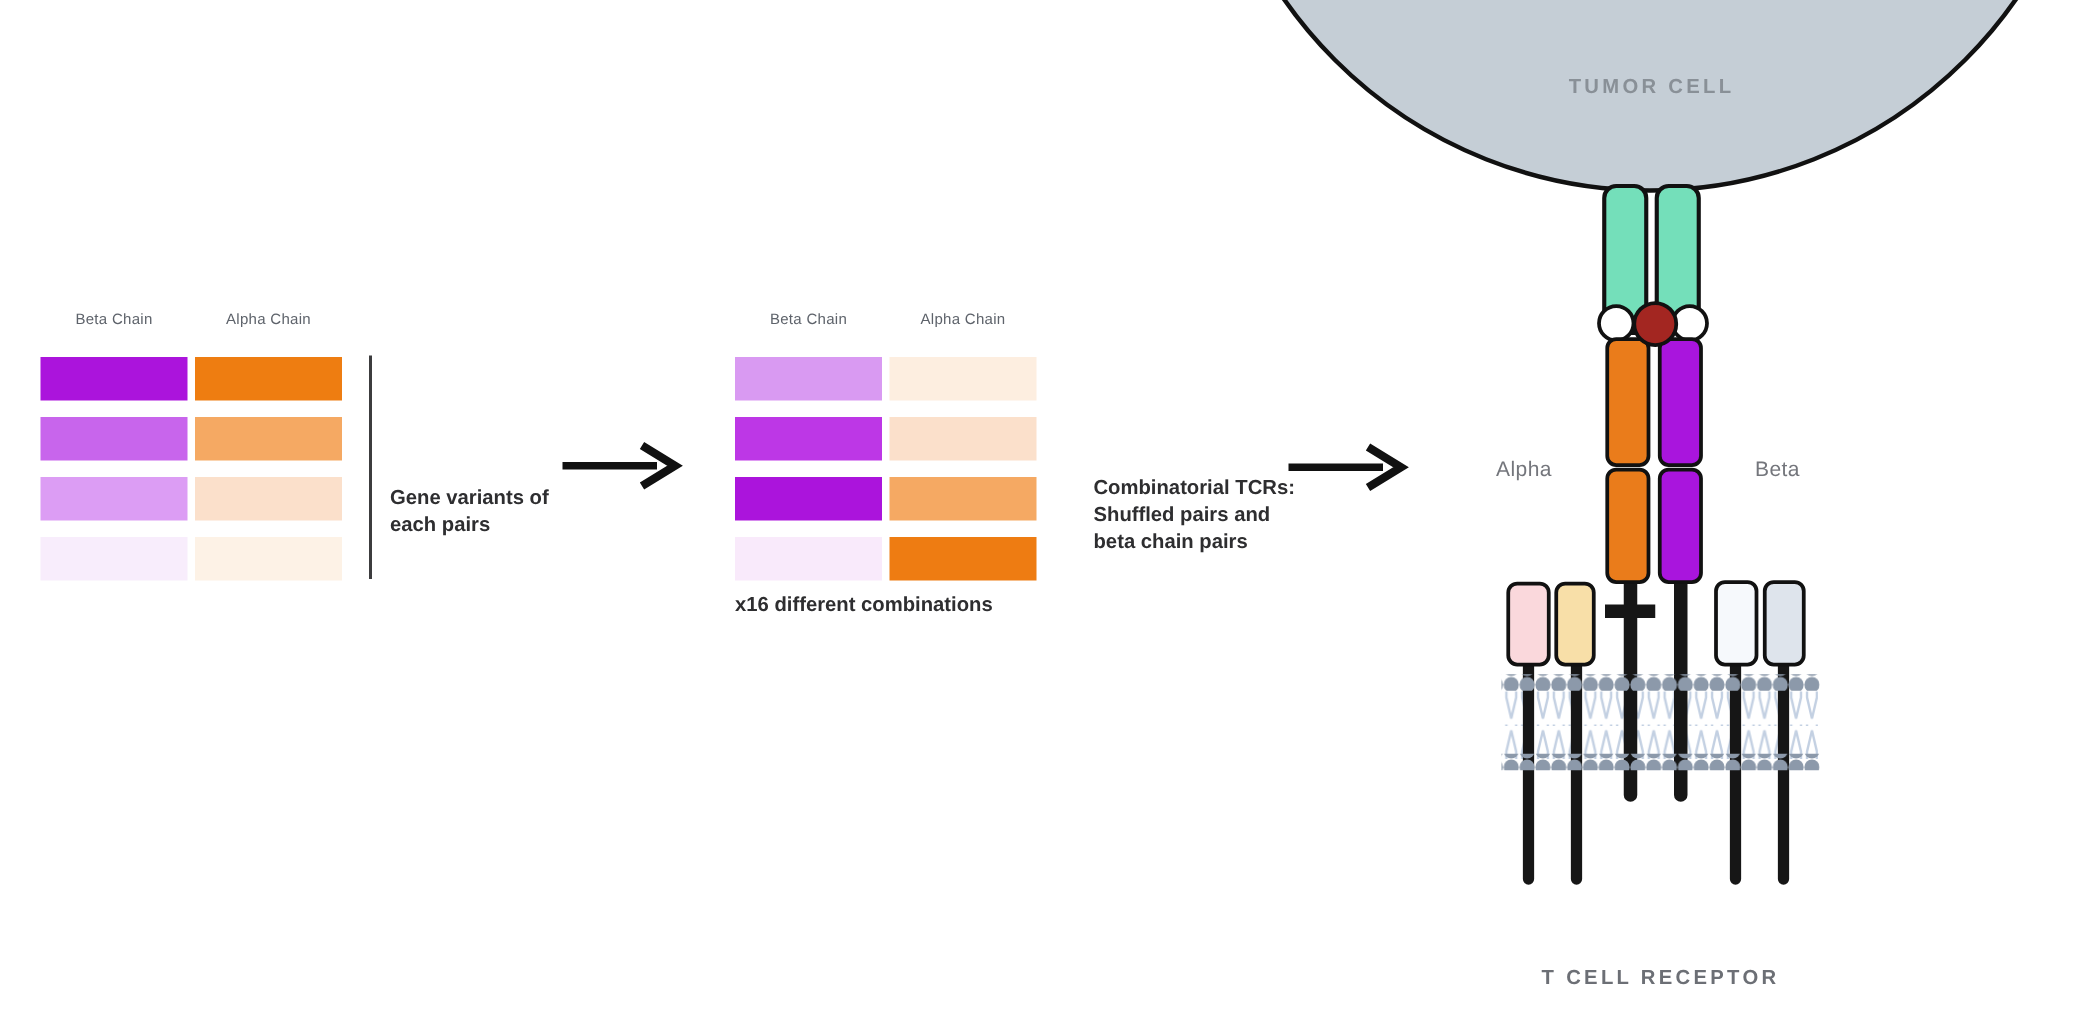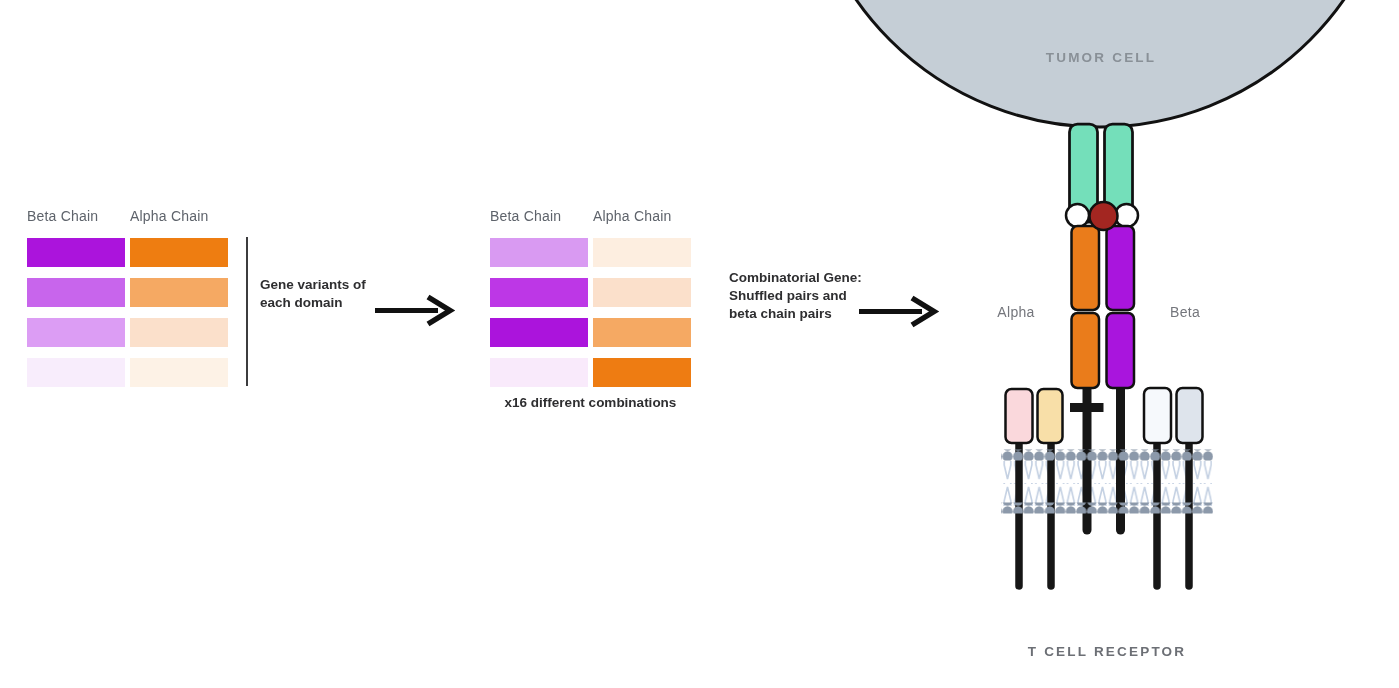--- a/index.html
+++ b/index.html
@@ -1,32 +1,32 @@
 <!DOCTYPE html>
 <html><head>
 <meta charset="utf-8">
 <style>
   html,body{margin:0;padding:0;background:#fff;}
   .canvas{
     position:relative;width:1399px;height:688px;background:#ffffff;overflow:hidden;
     font-family:"Liberation Sans", sans-serif;
   }
   .hdr{
-    position:absolute;width:98px;text-align:left;
-    font-size:14px;color:#5e636b;letter-spacing:.2px;
+    position:absolute;width:98px;text-align:center;
+    font-size:10px;color:#5e636b;letter-spacing:.2px;
   }
   .bar{position:absolute;width:98px;height:29px;}
   .divider{position:absolute;width:2px;background:#3c3c3e;}
   .anno{
     position:absolute;font-size:13.5px;font-weight:600;color:#2e2e30;
-    line-height:18px;white-space:nowrap;
+    line-height:18px;white-space:nowrap;margin-top:47px;
   }
   .caption{
     position:absolute;font-size:13.5px;font-weight:600;color:#2e2e30;
-    width:201px;text-align:center;white-space:nowrap;
+    width:201px;white-space:nowrap;
   }
   .arrow{position:absolute;overflow:visible;}
   .tcr-svg{position:absolute;left:800px;top:0;}
   .cell-label{
     font-family:"Liberation Sans", sans-serif;font-size:13.5px;font-weight:bold;
     letter-spacing:2.2px;
   }
   .chain-label{
     font-family:"Liberation Sans", sans-serif;font-size:14px;letter-spacing:.3px;
   }
@@ -46,21 +46,21 @@
 
   <div class="bar" style="left: 130px; top: 238px; background: rgb(238, 125, 17);"></div>
   <div class="bar" style="left: 130px; top: 278px; background: rgb(245, 169, 99);"></div>
   <div class="bar" style="left: 130px; top: 318px; background: rgb(251, 224, 203);"></div>
   <div class="bar" style="left: 130px; top: 358px; background: rgb(253, 242, 230);"></div>
 
   <div class="divider" style="left:246px;top:237px;height:149px"></div>
 
   <div class="anno" style="left:260px;top:276px">
     <div>Gene variants of</div>
-    <div>each domain</div>
+    <div>each pairs</div>
   </div>
   <svg class="arrow" style="left:374px;top:294px" width="84" height="33">
     <line x1="1" y1="16.5" x2="64" y2="16.5" stroke="#111111" stroke-width="5"></line>
     <polyline points="54,3 76,16.5 54,30" fill="none" stroke="#111111" stroke-width="5.5"></polyline>
   </svg>
 
   <div class="hdr" style="left:490px;top:208px">Beta Chain</div>
   <div class="hdr" style="left:593px;top:208px">Alpha Chain</div>
 
   <div class="bar" style="left: 490px; top: 238px; background: rgb(217, 154, 242);"></div>
@@ -69,21 +69,21 @@
   <div class="bar" style="left: 490px; top: 358px; background: rgb(249, 234, 251);"></div>
 
   <div class="bar" style="left: 593px; top: 238px; background: rgb(253, 238, 224);"></div>
   <div class="bar" style="left: 593px; top: 278px; background: rgb(251, 224, 203);"></div>
   <div class="bar" style="left: 593px; top: 318px; background: rgb(245, 169, 99);"></div>
   <div class="bar" style="left: 593px; top: 358px; background: rgb(238, 124, 18);"></div>
 
   <div class="caption" style="left:490px;top:395px">x16 different combinations</div>
 
   <div class="anno" style="left:729px;top:269px">
-    <div>Combinatorial Gene:</div>
+    <div>Combinatorial TCRs:</div>
     <div>Shuffled pairs and</div>
     <div>beta chain pairs</div>
   </div>
   <svg class="arrow" style="left:858px;top:295px" width="84" height="33">
     <line x1="1" y1="16.5" x2="64" y2="16.5" stroke="#111111" stroke-width="5"></line>
     <polyline points="54,3 76,16.5 54,30" fill="none" stroke="#111111" stroke-width="5.5"></polyline>
   </svg>
 
   <svg class="tcr-svg" width="599" height="688" viewBox="800 0 599 688">
     <defs>

